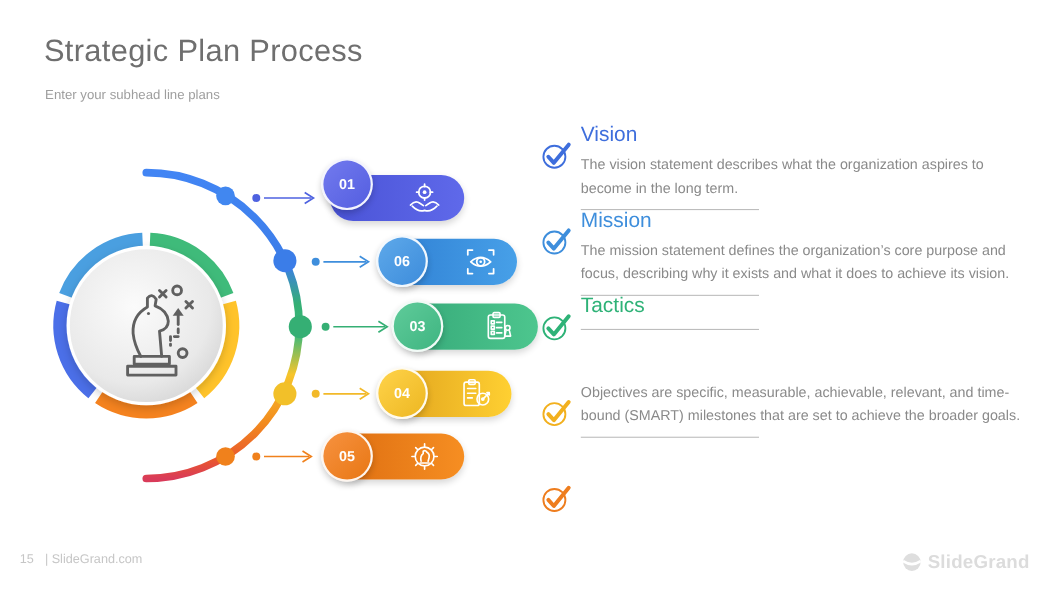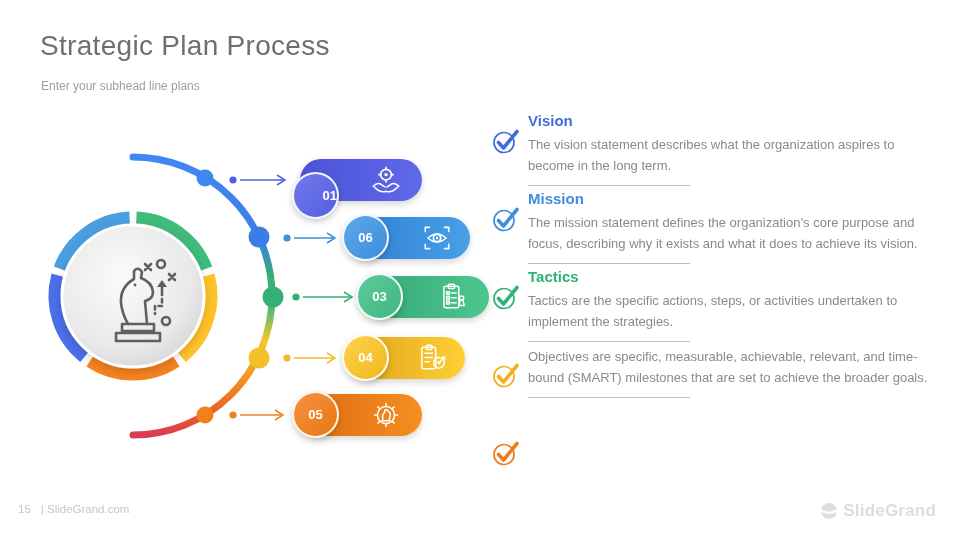--- a/index.html
+++ b/index.html
@@ -24,21 +24,21 @@
   .pill-icon{position:absolute;width:32px;height:32px;}
   .b1{background:linear-gradient(90deg,#4A53D6,#5F69EA);} .c1{background:linear-gradient(135deg,#727AEE,#545EE0);}
   .b2{background:linear-gradient(90deg,#2F7FD3,#47A0E8);} .c2{background:linear-gradient(135deg,#5EA9EA,#3D8CDB);}
   .b3{background:linear-gradient(90deg,#35A878,#4DC68E);} .c3{background:linear-gradient(135deg,#5FCB9A,#3FB581);}
   .b4{background:linear-gradient(90deg,#DFA11C,#FFD032);} .c4{background:linear-gradient(135deg,#FFD34A,#EDB722);}
   .b5{background:linear-gradient(90deg,#DC6C10,#F68E22);} .c5{background:linear-gradient(135deg,#F79240,#E87714);}
   
   .section{position:absolute;left:492px;width:455px;}
   .sec-check{position:absolute;left:0;top:15px;width:29px;height:29px;}
   .sec-content{margin-left:36px;}
-  .sec-title{font-size:15px;font-weight:bold;margin:0 0 5px 0;}
+  .sec-title{font-size:19px;font-weight:normal;margin:0 0 5px 0;}
   .sec-desc{font-size:13px;color:#8a8a8a;line-height:1.62;width:416px;margin:0;}
   .sec-divider{width:162px;border-bottom:1px solid #bdbdbd;margin-top:9px;}
   .t1{color:#3E6EDC;} .t2{color:#3E8EDC;} .t3{color:#2EB277;} .t4{color:#F2B01E;} .t5{color:#EE7D1E;}
   
   .footer{position:absolute;left:18px;top:503px;font-size:11.5px;color:#c6c6c6;display:flex;gap:10px;}
   .brand{position:absolute;right:24px;top:501px;display:flex;align-items:center;gap:5px;}
   .brand-text{font-size:17px;font-weight:bold;color:#dcdcdc;letter-spacing:.2px;}
 </style>
 </head>
 <body>
@@ -133,21 +133,21 @@
 
 <div class="pill-body b1" style="left:300px;top:159px;width:122px;"></div>
 <svg class="pill-icon" style="left:370px;top:164px;" viewBox="0 0 30 30" fill="none" stroke="#ffffff" stroke-width="1.5" stroke-linecap="round" stroke-linejoin="round">
   <circle cx="15" cy="10" r="5"></circle>
     <circle cx="15" cy="10" r="1.6" fill="#fff" stroke="none"></circle>
   <path d="M15,3.2 v2 M15,14.8 v2 M8.2,10 h2 M19.8,10 h2"></path>
   <path d="M3,21 Q7,16.5 11,19.5 L14,21.5"></path>
   <path d="M27,21 Q23,16.5 19,19.5 L16,21.5"></path>
   <path d="M4.5,22 Q10,27.5 15,25.5 Q20,27.5 25.5,22"></path>
 </svg>
-<div class="pill-circle c1" style="left:292px;top:172px;justify-content:flex-end;">
+<div class="pill-circle c1" style="left:292px;top:144px;">
   <span>01</span>
 </div>
 
 <div class="pill-body b2" style="left:350px;top:217px;width:120px;"></div>
 <svg class="pill-icon" style="left:421px;top:222px;" viewBox="0 0 30 30" fill="none" stroke="#ffffff" stroke-width="1.5" stroke-linecap="round" stroke-linejoin="round">
   <path d="M4,9 V5 H8 M22,5 H26 V9 M26,21 V25 H22 M8,25 H4 V21"></path>
   <path d="M6.5,15 Q15,7.5 23.5,15 Q15,22.5 6.5,15 Z"></path>
   <circle cx="15" cy="15" r="3.4"></circle>
     <circle cx="15" cy="15" r="1.1" fill="#fff" stroke="none"></circle>
 </svg>
@@ -220,21 +220,20 @@
   </div>
 </div>
 
 <div class="section" style="top:268px;">
   <svg class="sec-check" viewBox="0 0 29 29" fill="none" stroke-linecap="round" stroke-linejoin="round">
     <circle cx="12" cy="15.5" r="10" stroke="#2EB277" stroke-width="1.7"></circle>
     <path d="M6.5,15.5 L11.5,21 L25,4.5" stroke="#2EB277" stroke-width="3.6"></path>
   </svg>
   <div class="sec-content">
     <p class="sec-title t3">Tactics</p>
-    <p class="sec-desc">Tactics are the specific actions, steps, or activities undertaken to implement the strategies.</p>
     <div class="sec-divider"></div>
   </div>
 </div>
 
 <div class="section" style="top:346px;">
   <svg class="sec-check" viewBox="0 0 29 29" fill="none" stroke-linecap="round" stroke-linejoin="round">
     <circle cx="12" cy="15.5" r="10" stroke="#F2B01E" stroke-width="1.7"></circle>
     <path d="M6.5,15.5 L11.5,21 L25,4.5" stroke="#F2B01E" stroke-width="3.6"></path>
   </svg>
   <div class="sec-content">

